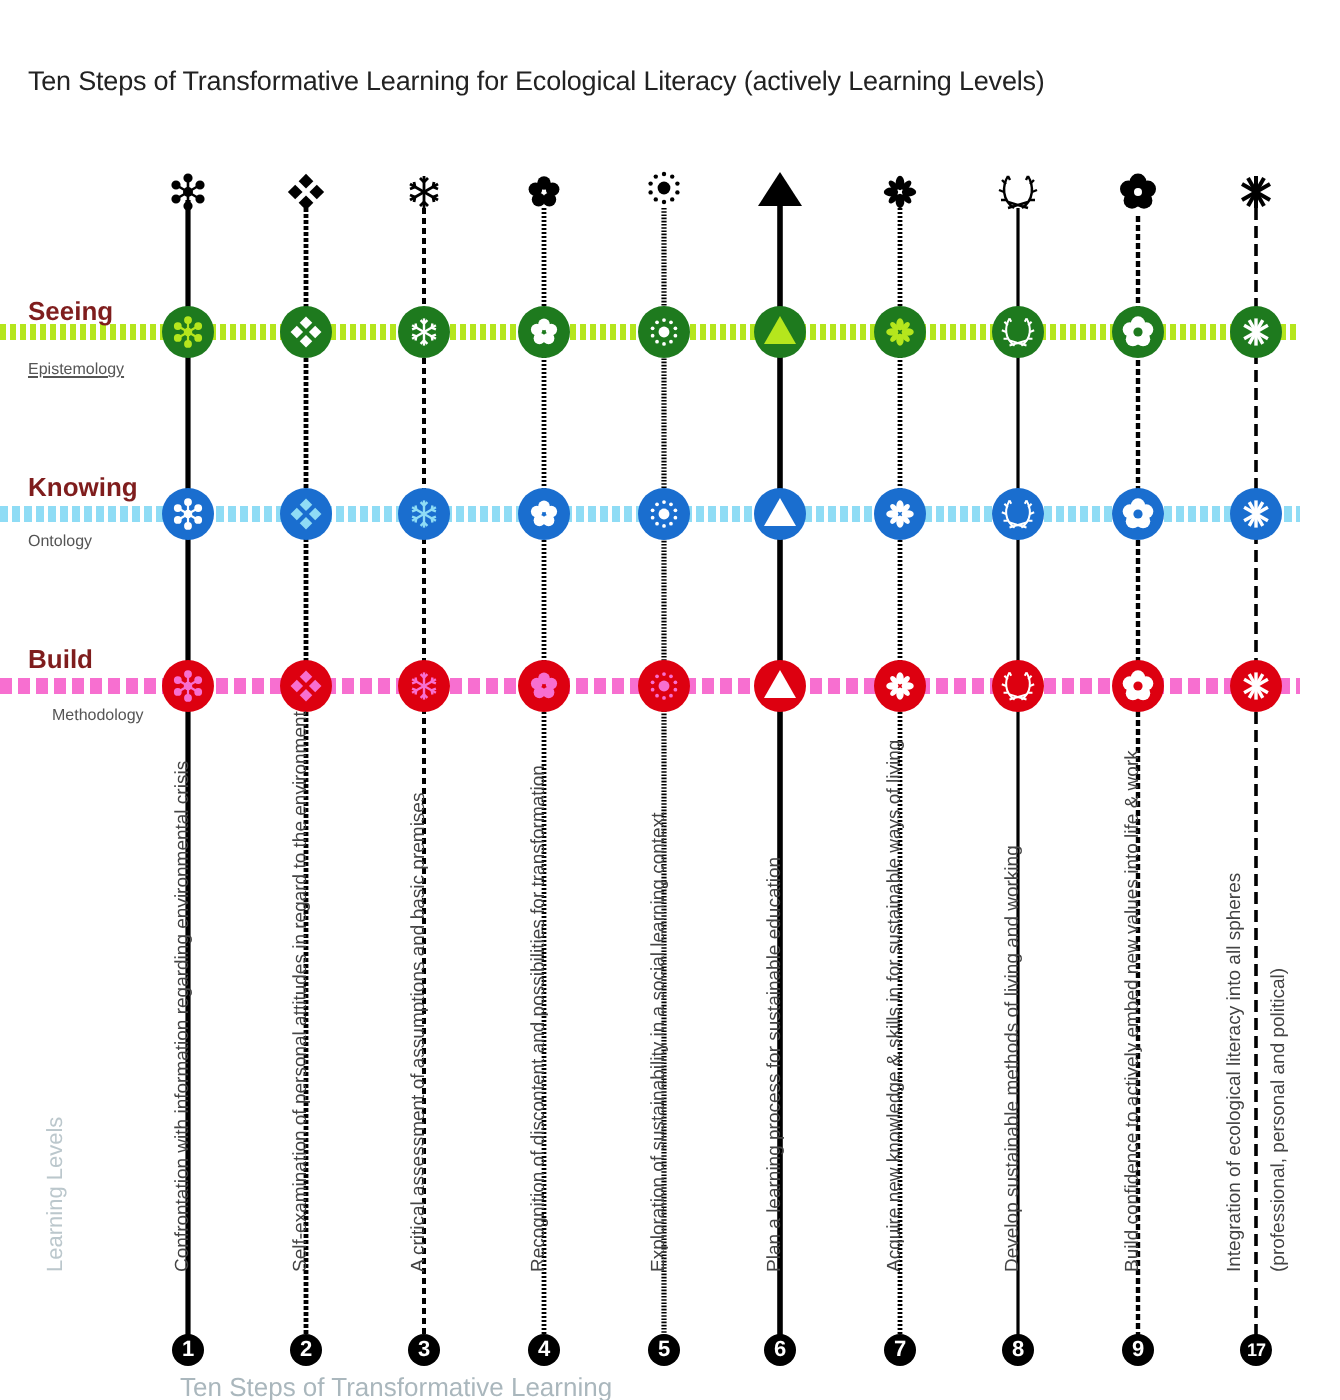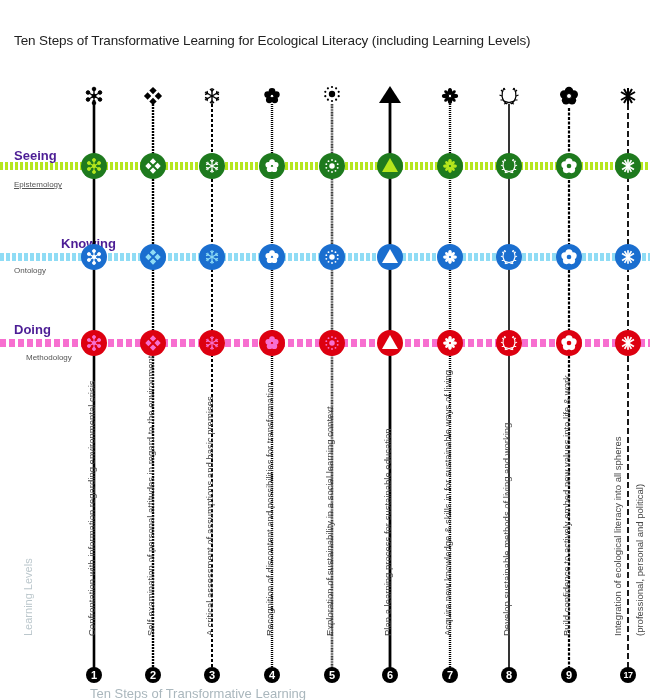--- a/index.html
+++ b/index.html
@@ -1,41 +1,41 @@
 <!DOCTYPE html>
 <html><head>
 <meta charset="utf-8">
 <style>
   html,body{margin:0;padding:0;background:#fff;}
   body{width:670px;height:700px;position:relative;overflow:hidden;font-family:"Liberation Sans",sans-serif;}
   .title{position:absolute;left:14px;top:33px;font-size:13.5px;color:#222;letter-spacing:-0.1px;}
-  .level-label{position:absolute;left:14px;font-weight:bold;font-size:13px;color:#4c1d95;}
+  .level-label{position:absolute;left:14px;font-weight:bold;font-size:13px;color:#7f1d1d;}
   .level-sub{position:absolute;left:14px;font-size:8px;color:#555;}
   .band{position:absolute;left:0;width:650px;height:8px;}
   svg.main{position:absolute;left:0;top:0;}
   .step-text{position:absolute;font-size:9.5px;color:#444;white-space:nowrap;transform-origin:0 0;transform:rotate(-90deg);line-height:11px;}
   .y-axis-label{position:absolute;left:22px;top:636px;font-size:11px;color:#bbc7cc;transform-origin:0 0;transform:rotate(-90deg);white-space:nowrap;}
   .x-axis-label{position:absolute;left:90px;top:672px;font-size:13px;color:#aab7bd;white-space:nowrap;}
   .num{position:absolute;width:16px;height:16px;border-radius:50%;background:#000;color:#fff;font-weight:bold;font-size:11px;text-align:center;line-height:16px;}
   .num.small{font-size:9px;letter-spacing:-0.5px;}
 </style>
 </head>
 <body>
 
-<div class="title">Ten Steps of Transformative Learning for Ecological Literacy (including Learning Levels)</div>
+<div class="title">Ten Steps of Transformative Learning for Ecological Literacy (actively Learning Levels)</div>
 
 <div class="band" style="top:162px;background:repeating-linear-gradient(90deg,#b5e61d 0 3px,transparent 3px 5px);"></div>
 <div class="band" style="top:253px;background:repeating-linear-gradient(90deg,#8fdcf5 0 4px,transparent 4px 6px);"></div>
 <div class="band" style="top:339px;background:repeating-linear-gradient(90deg,#f76fd0 0 6px,transparent 6px 9px);"></div>
 
 <div class="level-label" style="top:148px;">Seeing</div>
 <div class="level-sub" style="top:180px;text-decoration:underline;">Epistemology</div>
-<div class="level-label" style="top:236px;margin-left:47px;">Knowing</div>
+<div class="level-label" style="top:236px;">Knowing</div>
 <div class="level-sub" style="top:266px;">Ontology</div>
-<div class="level-label" style="top:322px;">Doing</div>
+<div class="level-label" style="top:322px;">Build</div>
 <div class="level-sub" style="top:353px;margin-left:12px;">Methodology</div>
 
 <svg class="main" width="670" height="700">
   <defs>
 
     <g id="g-radial">
       <circle r="2" cx="0" cy="0"></circle>
       <g stroke-width="1.3">
           <line x1="0" y1="0" x2="0" y2="-7"></line>
           <line x1="0" y1="0" x2="6" y2="-3.5"></line>

